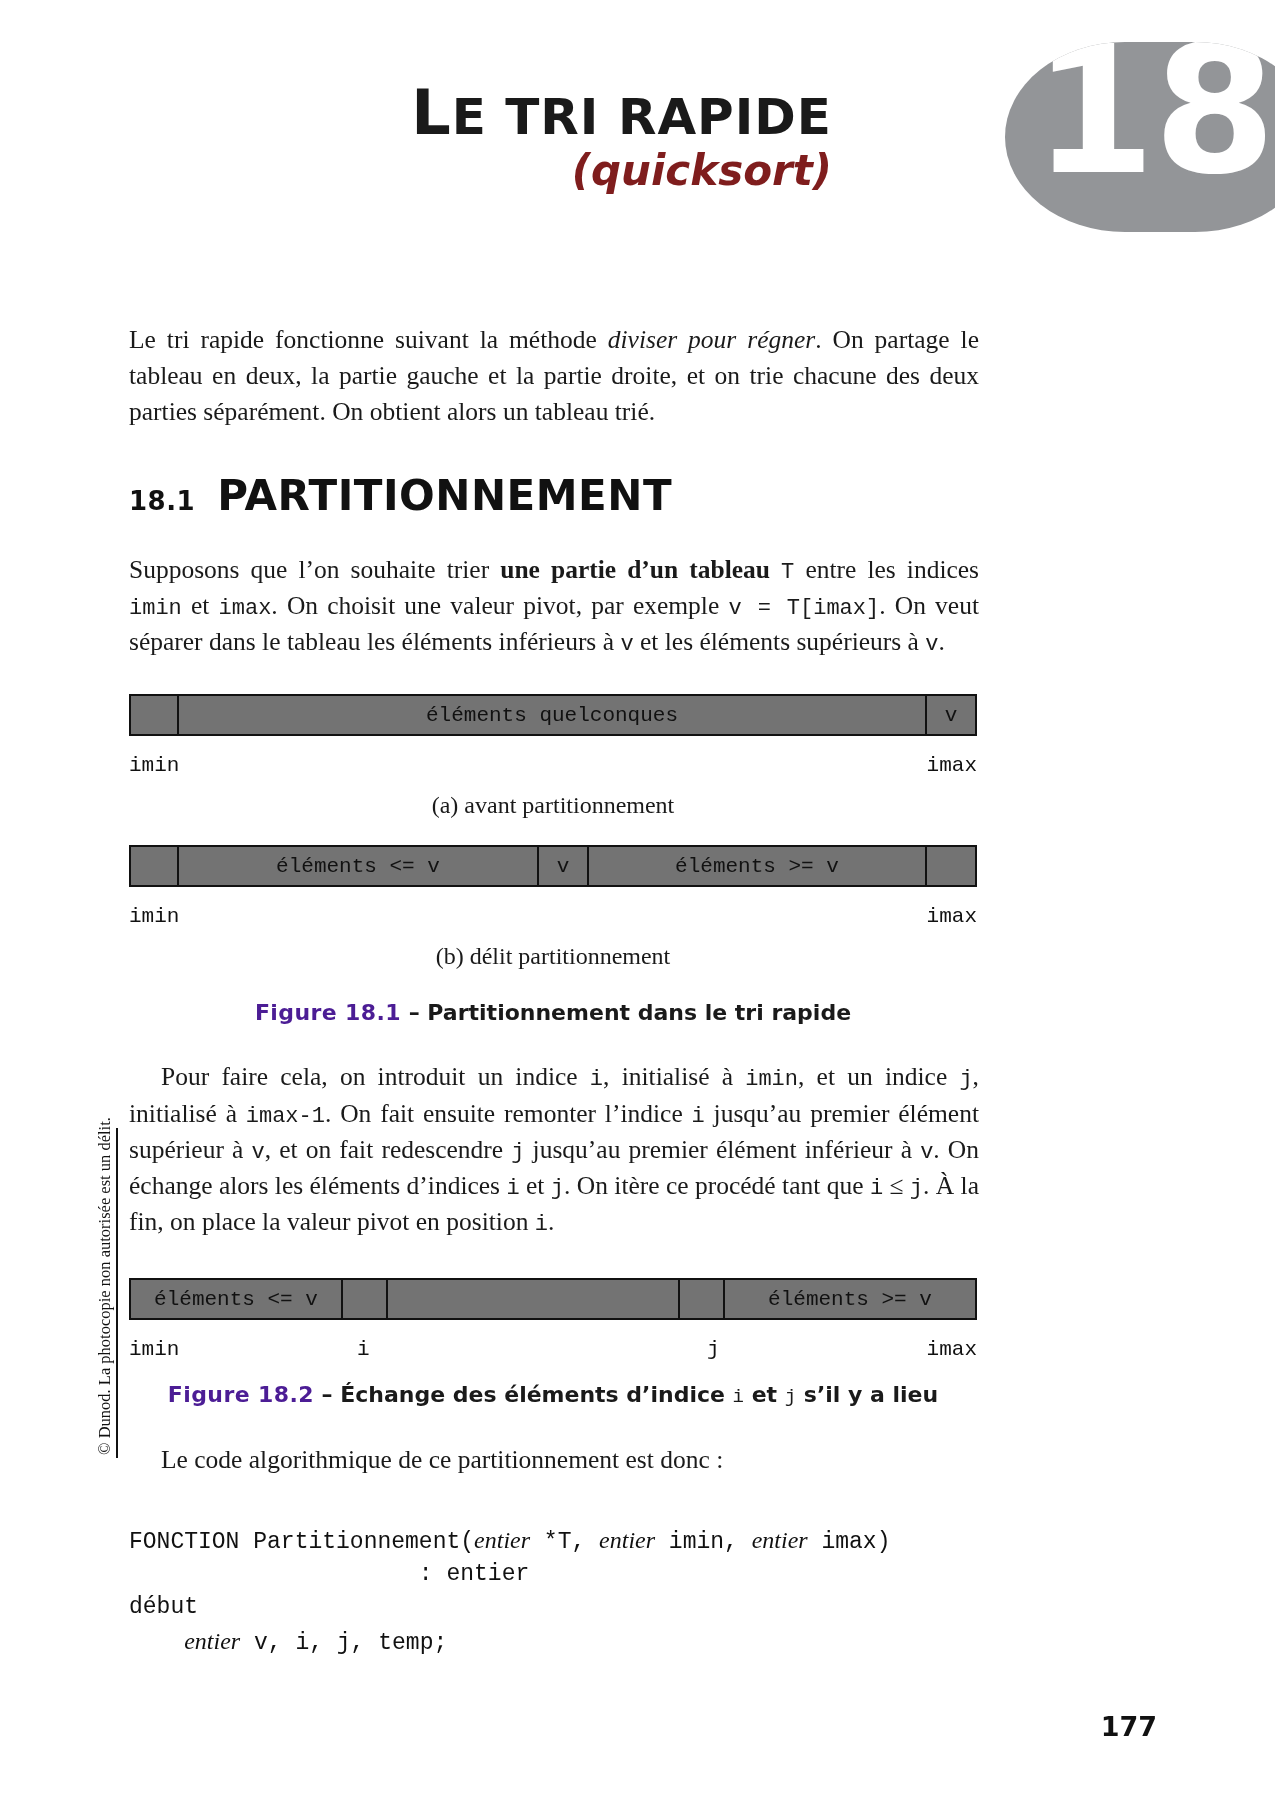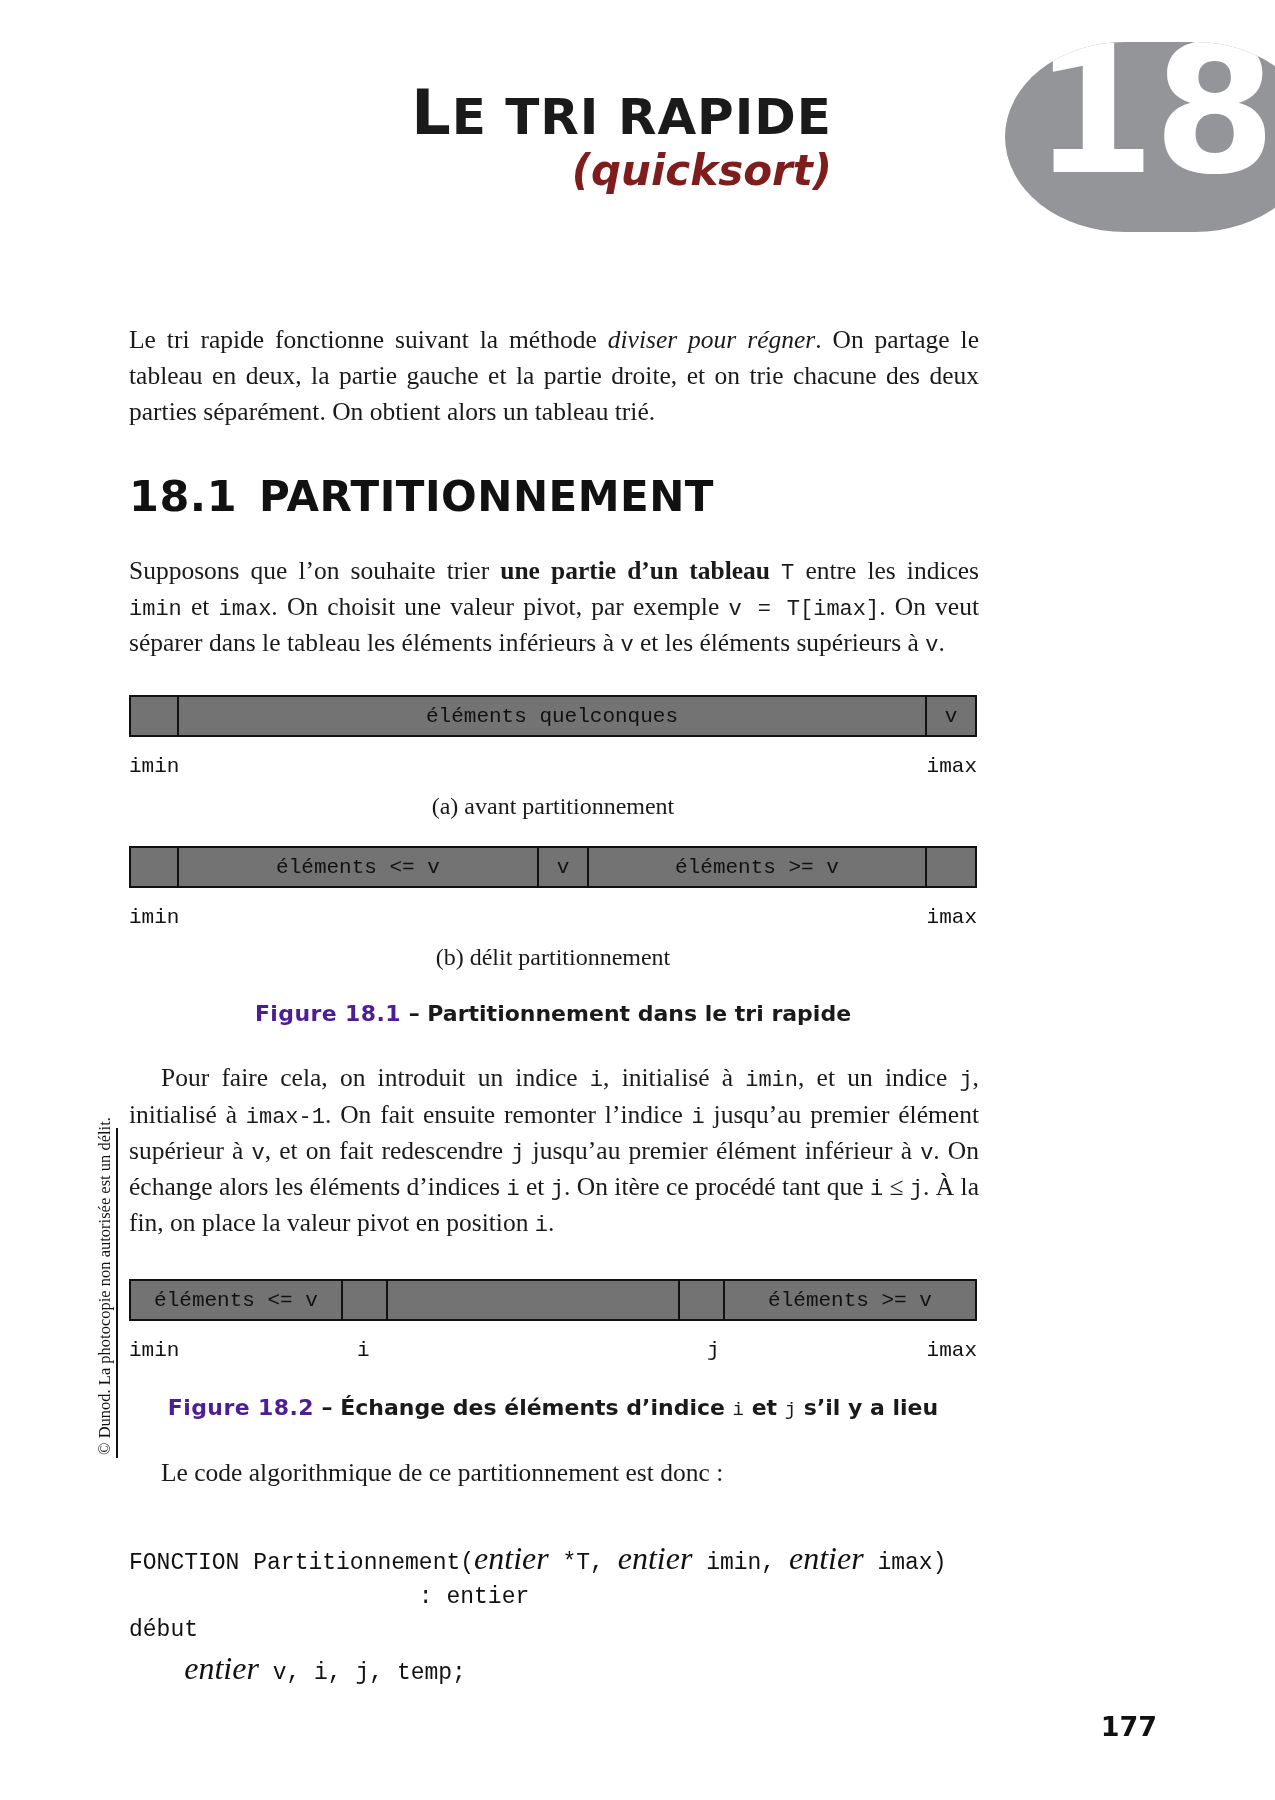--- a/index.html
+++ b/index.html
@@ -100,21 +100,21 @@
 
   h2.section {
     font-family: "DejaVu Sans", "Liberation Sans", sans-serif;
     font-weight: bold;
     font-size: 35px;
     margin: 40px 0 32px 0;
     letter-spacing: 0.5px;
     color: #111;
   }
   h2.section .num {
-    font-size: 43px;
+    font-size: 26px;
     margin-right: 22px;
   }
   h2.section .scap {
     font-size: 42px;
   }
   h2.section .sml {
     font-size: 42px;
   }
 
   
@@ -181,21 +181,21 @@
 
   
   pre.code {
     font-family: "Liberation Mono", "DejaVu Sans Mono", monospace;
     font-size: 23px;
     line-height: 1.42;
     margin: 0;
     color: #111;
     white-space: pre;
   }
-  pre.code .kw-it { font-family: "Liberation Serif", serif; font-style: italic; font-size: 32px; margin-top: 16px; }
+  pre.code .kw-it { font-family: "Liberation Serif", serif; font-style: italic; font-size: 24px; margin-top: 16px; }
 
   
   .side-note {
     position: absolute;
     left: 92px;
     top: 1128px;
     width: 26px;
     height: 330px;
   }
   .side-rule {
@@ -288,21 +288,21 @@
       <div class="cell brd-r" style="flex:1 1 auto;"></div>
       <div class="cell brd-r" style="flex:0 0 45px;"></div>
       <div class="cell" style="flex:0 0 250px;">éléments &gt;= v</div>
     </div>
     <div class="axis-labels">
       <span style="left:0;">imin</span>
       <span style="left:228px;">i</span>
       <span style="left:578px;">j</span>
       <span style="right:0;left:auto;">imax</span>
     </div>
-    <div class="figcaption" style="margin-top:22px;"><span class="fignum">Figure 18.2</span><span> – </span><span>Échange des éléments d’indice </span><span class="figtt">i</span><span> et </span><span class="figtt">j</span><span> s’il y a lieu</span></div>
+    <div class="figcaption" style="margin-top:10px;"><span class="fignum">Figure 18.2</span><span> – </span><span>Échange des éléments d’indice </span><span class="figtt">i</span><span> et </span><span class="figtt">j</span><span> s’il y a lieu</span></div>
   </div>
 
   <p class="body indent" style="margin-top:34px;">Le code algorithmique de ce partitionnement est donc :</p>
 
   <pre class="code" style="margin-top:44px;"><span>FONCTION Partitionnement(</span><span class="kw-it">entier</span><span> *T, </span><span class="kw-it">entier</span><span> imin, </span><span class="kw-it">entier</span><span> imax)</span>
 <span>                     : entier</span>
 <span>début</span>
 <span>    </span><span class="kw-it">entier</span><span> v, i, j, temp;</span></pre>
 
 </div>

